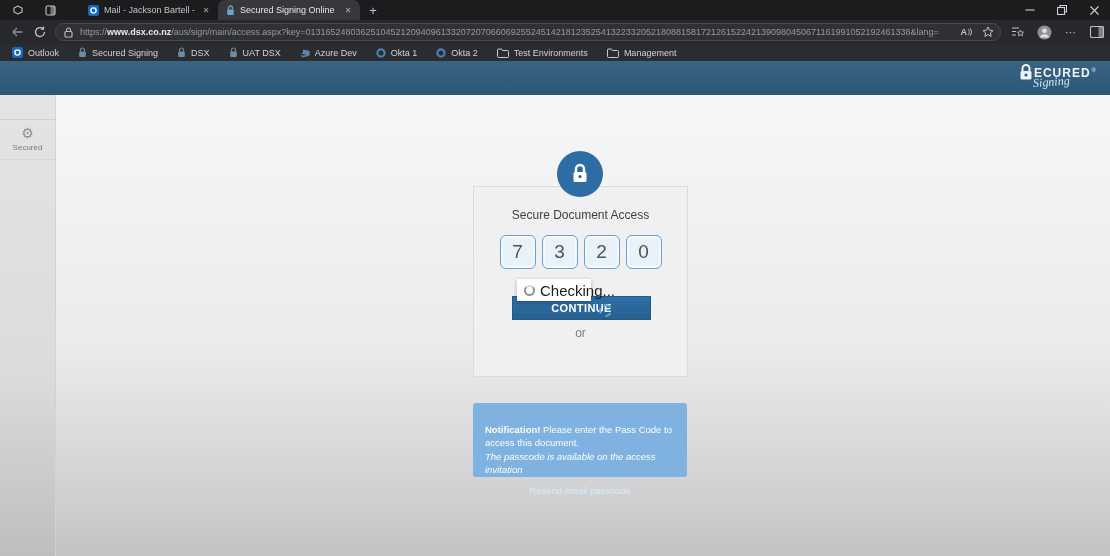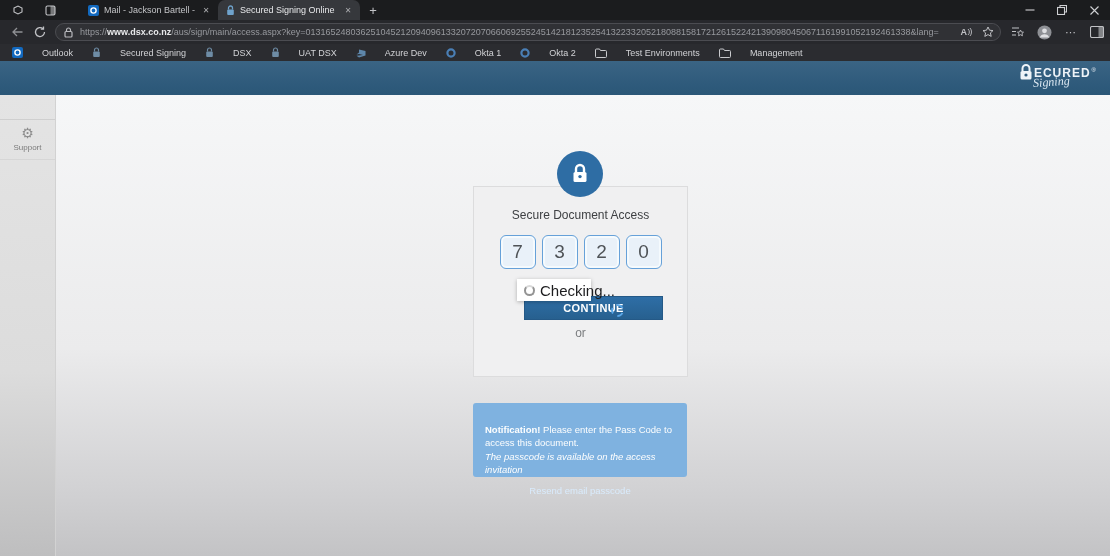--- a/index.html
+++ b/index.html
@@ -23,21 +23,21 @@
   .url-pill { position:relative; height:18px; flex:0 0 946px; margin-left:4px; background:#303135; border:1px solid #4b4c51; border-radius:10px; display:flex; align-items:center; padding:0 8px; overflow:hidden; }
   .url-text { font-size:9px; color:#97999e; white-space:nowrap; overflow:hidden; flex:1; }
   .url-text .domain { color:#e8e9eb; font-weight:bold; }
   .pill-right { position:absolute; right:6px; top:0; height:16px; display:flex; align-items:center; gap:10px; background:#303135; padding-left:6px; }
   .read-aloud { display:flex; align-items:flex-start; color:#c0c1c5; font-size:9px; font-weight:bold; }
   .toolbar-right { display:flex; align-items:center; gap:13px; margin-left:10px; }
   .more-dots { color:#c0c1c5; font-size:11px; letter-spacing:1px; }
 
   
   .bookmarksbar { position:absolute; top:44px; left:0; width:1110px; height:17px; background:#2b2c30; display:flex; align-items:center; gap:19px; padding:0 12px; }
-  .bookmark { display:flex; align-items:center; gap:19px; color:#d2d3d6; font-size:9px; white-space:nowrap; cursor:pointer; }
+  .bookmark { display:flex; align-items:center; gap:5px; color:#d2d3d6; font-size:9px; white-space:nowrap; cursor:pointer; }
 
   
   .appheader { position:absolute; top:61px; left:0; width:1110px; height:34px; background:linear-gradient(180deg,#3a6484 0%, #2e5a7b 70%, #2b5777 100%); }
   .logo { position:absolute; right:14px; top:3px; color:#eef3f8; }
   .logo-row { display:flex; align-items:center; gap:1px; }
   .logo-word { font-size:12px; font-weight:bold; letter-spacing:1px; }
   .logo-reg { font-size:6px; vertical-align:top; margin-top:-5px; }
   .logo-script { font-family:"Liberation Serif", serif; font-style:italic; font-size:12px; color:#dce8f2; margin:-7px 4px 0 14px; transform:rotate(-4deg); }
 
   
@@ -49,21 +49,21 @@
 
   .lock-circle { position:absolute; left:557px; top:56px; width:46px; height:46px; border-radius:50%; background:#2e6da4; display:flex; align-items:center; justify-content:center; z-index:3; }
 
   .card { position:absolute; left:473px; top:91px; width:215px; height:191px; background:#f0f0f1; border:1px solid #dcdcdd; }
   .card-title { position:absolute; top:21px; width:100%; text-align:center; font-size:12px; color:#3e4043; }
   .digits-row { position:absolute; top:48px; width:100%; display:flex; justify-content:center; gap:6px; }
   .digit-box { width:36px; height:34px; background:#e9f1f9; border:1px solid #66a1d9; border-radius:6px; box-shadow:inset 0 0 0 2px #f5fafd; display:flex; align-items:center; justify-content:center; font-size:19px; color:#4f5357; }
   .checking-tip { position:absolute; left:43px; top:92px; width:74px; height:22px; background:#ffffff; box-shadow:0 1px 4px rgba(0,0,0,.28); display:flex; align-items:center; gap:5px; padding:0 7px; z-index:2; }
   .spin-gray { width:11px; height:11px; border:2px solid #949494; border-top-color:#d8d8d8; border-radius:50%; flex:0 0 auto; }
   .checking-label { font-size:15px; color:#1d1d1f; white-space:nowrap; }
-  .continue-btn { position:absolute; left:50px; top:109px; width:139px; height:24px; background:linear-gradient(180deg,#2e6ea6,#27608f); border:1px solid #245987; color:#fff; font-size:11px; font-weight:bold; letter-spacing:.4px; display:flex; align-items:center; justify-content:center; cursor:pointer; z-index:1; }
+  .continue-btn { position:absolute; left:38px; top:109px; width:139px; height:24px; background:linear-gradient(180deg,#2e6ea6,#27608f); border:1px solid #245987; color:#fff; font-size:11px; font-weight:bold; letter-spacing:.4px; display:flex; align-items:center; justify-content:center; cursor:pointer; z-index:1; }
   .busy-ring { position:absolute; left:86px; top:7px; width:13px; height:13px; border:2px dashed #5aa7e8; border-radius:50%; }
   .or-label { position:absolute; top:139px; width:100%; text-align:center; font-size:12px; color:#7a7c7f; }
   .portal-link { position:absolute; top:150px; width:100%; text-align:center; font-size:10.5px; color:#4288c5; cursor:pointer; }
 
   .notification { position:absolute; left:473px; top:308px; width:214px; height:74px; background:#7fb2e0; border-radius:3px; padding:20px 12px; color:#fdfefe; font-size:9.5px; line-height:1.4; }
   .notif-note { font-style:italic; }
   .resend-link { display:block; text-align:center; margin-top:8px; color:#d9ebfc; cursor:pointer; font-size:9.5px; }
 
   svg { display:block; }
 </style>
@@ -249,21 +249,21 @@
       </div>
       <div class="logo-script">Signing</div>
     </div>
   </div>
 
   <div class="pagebody">
 
     <div class="sidebar">
       <div class="support-cell">
         <div class="gear">⚙</div>
-        <div class="support-label">Support</div>
+        <div class="support-label">Secured</div>
       </div>
     </div>
 
     <div class="lock-circle">
       <svg width="18" height="22" viewBox="0 0 18 22">
           <path d="M5 9 V6 a4 4 0 0 1 8 0 V9" fill="none" stroke="#ffffff" stroke-width="2.4"></path>
           <rect x="2.5" y="9" width="13" height="10" rx="1.6" fill="#ffffff"></rect>
           <circle cx="9" cy="13.6" r="1.7" fill="#2e6da4"></circle>
         </svg>
     </div>

